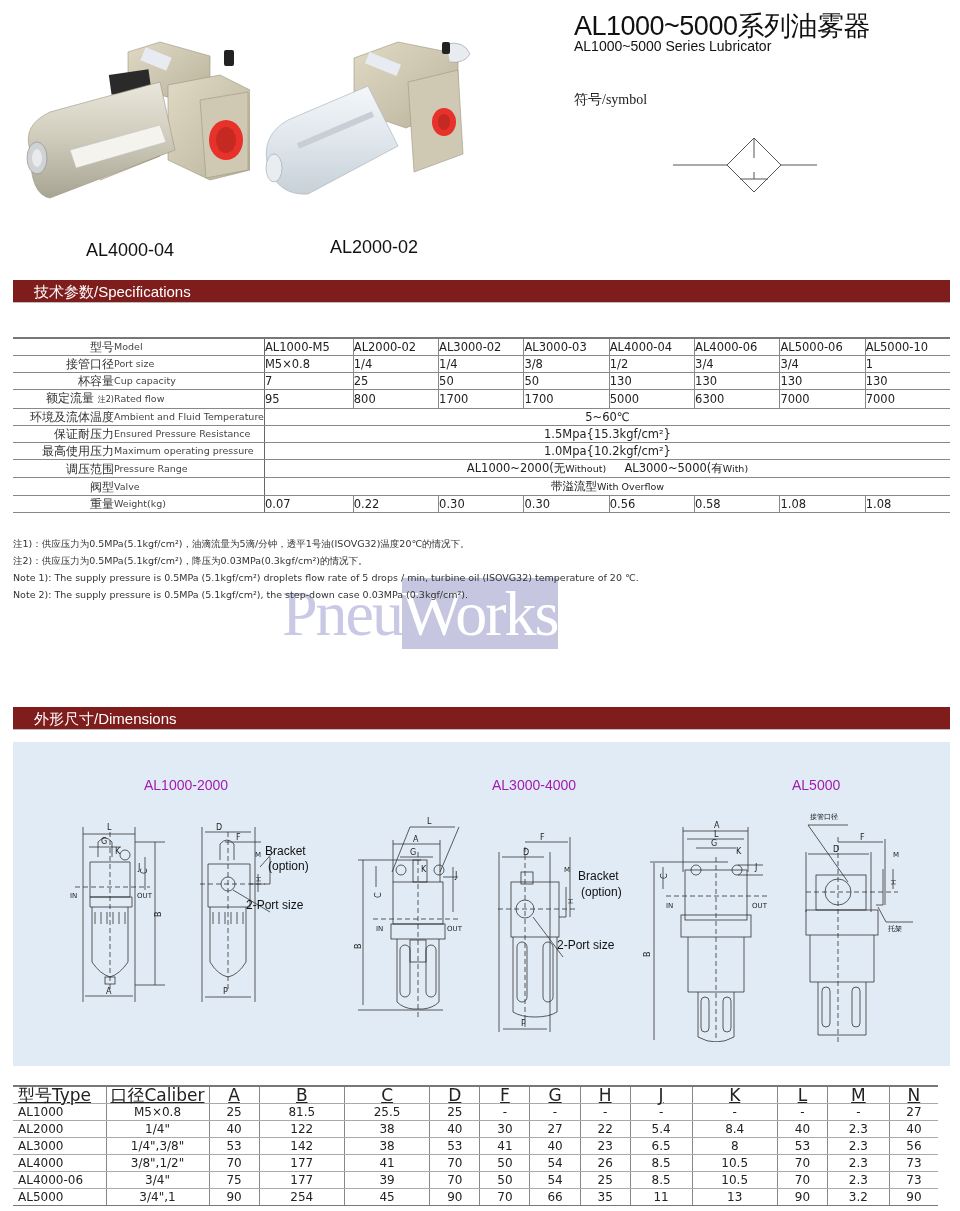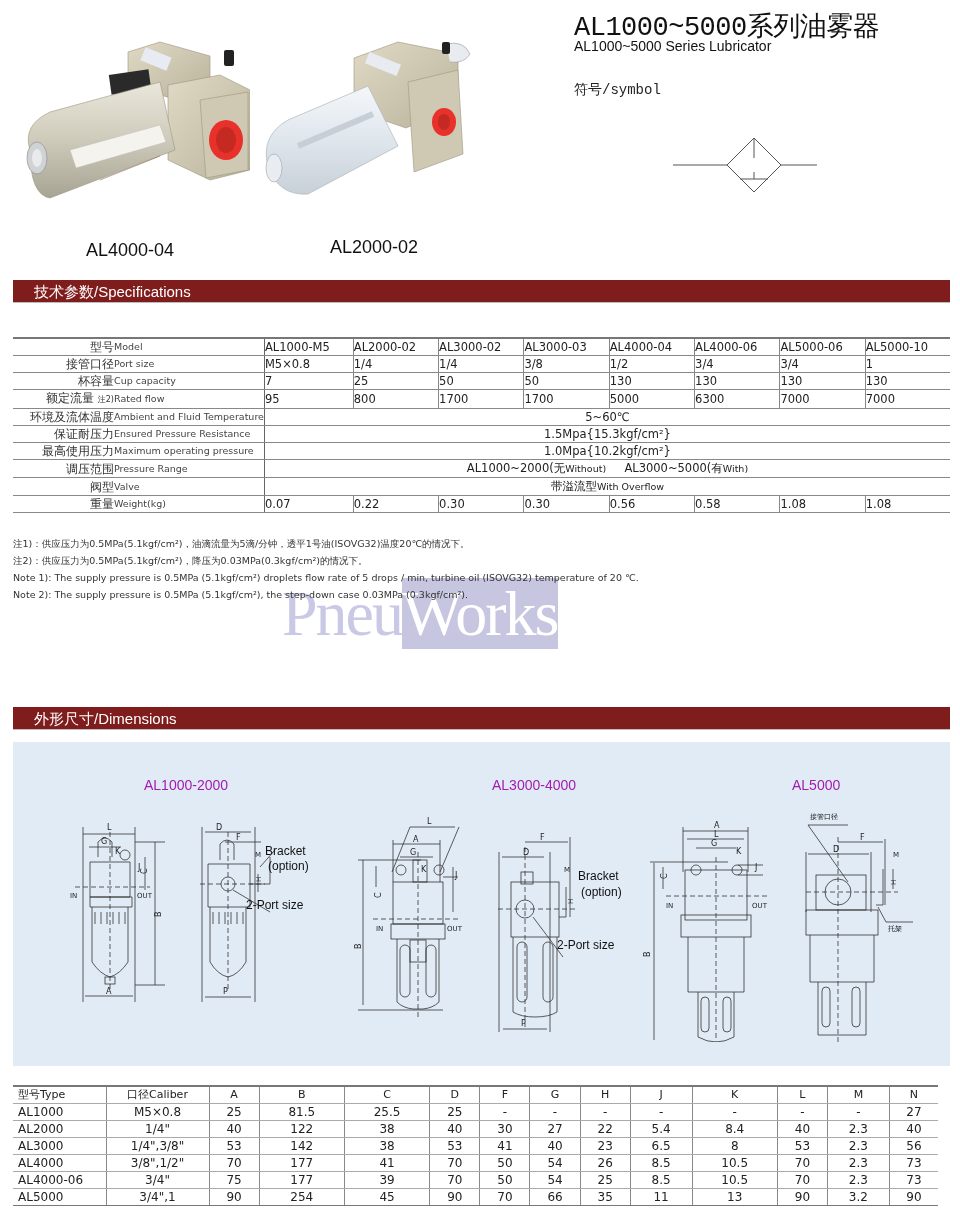--- a/index.html
+++ b/index.html
@@ -1,23 +1,23 @@
 <!DOCTYPE html>
 <html><head>
 <meta charset="utf-8">
 <style>
   * { box-sizing: border-box; margin: 0; padding: 0; }
   body { width: 960px; height: 1211px; background: #ffffff; font-family: "DejaVu Sans", sans-serif; color: #222; position: relative; overflow: hidden; }
 
   
   .product { position: absolute; }
   .product-label { position: absolute; font-family: "Liberation Sans", sans-serif; font-size: 18px; color: #111; }
-  .title-main { position: absolute; left: 574px; top: 8px; font-family: Liberation Mono, monospace; font-size: 27px; color: #111; letter-spacing: -0.5px; }
+  .title-main { position: absolute; left: 574px; top: 8px; font-family: Liberation Sans, sans-serif; font-size: 27px; color: #111; letter-spacing: -0.5px; }
   .title-sub { position: absolute; left: 574px; top: 38px; font-family: "Liberation Sans", sans-serif; font-size: 14px; color: #111; }
-  .symbol-label { position: absolute; left: 574px; top: 81px; font-family: Liberation Mono, monospace; font-size: 14px; color: #222; }
+  .symbol-label { position: absolute; left: 574px; top: 91px; font-family: Liberation Serif, serif; font-size: 14px; color: #222; }
   .symbol { position: absolute; left: 670px; top: 135px; }
 
   
   .section-bar { position: absolute; left: 13px; width: 937px; height: 23px; background: #7f1d1d; color: #fff; font-family: "Liberation Sans", sans-serif; font-size: 15px; line-height: 23px; padding-left: 21px; border-bottom: 1px solid #bdbdbd; }
 
   
   table { border-collapse: collapse; }
   .spec-table { position: absolute; left: 13px; top: 337px; width: 937px; font-family: "DejaVu Sans", sans-serif; border-top: 2px solid #777; }
   .spec-table td { height: 17px; font-size: 11px; padding: 0; border-bottom: 1px solid #888; line-height: 16px; white-space: nowrap; }
   .spec-table td.zh { width: 101px; font-size: 12px; padding-left: 4px; color: #333; text-align: right; }
@@ -38,21 +38,21 @@
 
   
   .diagram-area { position: absolute; left: 13px; top: 742px; width: 937px; height: 324px; background: #e1ebf5; }
   .diagram-title { position: absolute; font-family: "Liberation Sans", sans-serif; font-size: 14px; color: #a21caf; margin-left: 36px; }
 
   
   .dim-table { position: absolute; left: 13px; top: 1085px; width: 925px; border-top: 2px solid #777; }
   .dim-table td { height: 17px; font-size: 12px; text-align: center; border-right: 1px solid #888; border-bottom: 1px solid #aaa; line-height: 16px; color: #222; padding: 0; }
   .dim-table td:last-child { border-right: none; }
   .dim-table td.type { text-align: left; padding-left: 5px; width: 93px; }
-  .dim-table tr.head td { font-size: 11px; }
+  .dim-table tr.head td { font-size: 17px; text-decoration: underline; }
   .dim-table tr:last-child td { border-bottom: 1px solid #777; }
 </style>
 </head>
 <body>
 
 <div class="product" style="left:10px; top:30px; width:240px; height:175px;">
   <svg width="240" height="175" viewBox="0 0 240 175">
     <defs>
       <linearGradient id="bowlG" x1="0" y1="0" x2="0" y2="1">
         <stop offset="0" stop-color="#e9e6dc"></stop>

